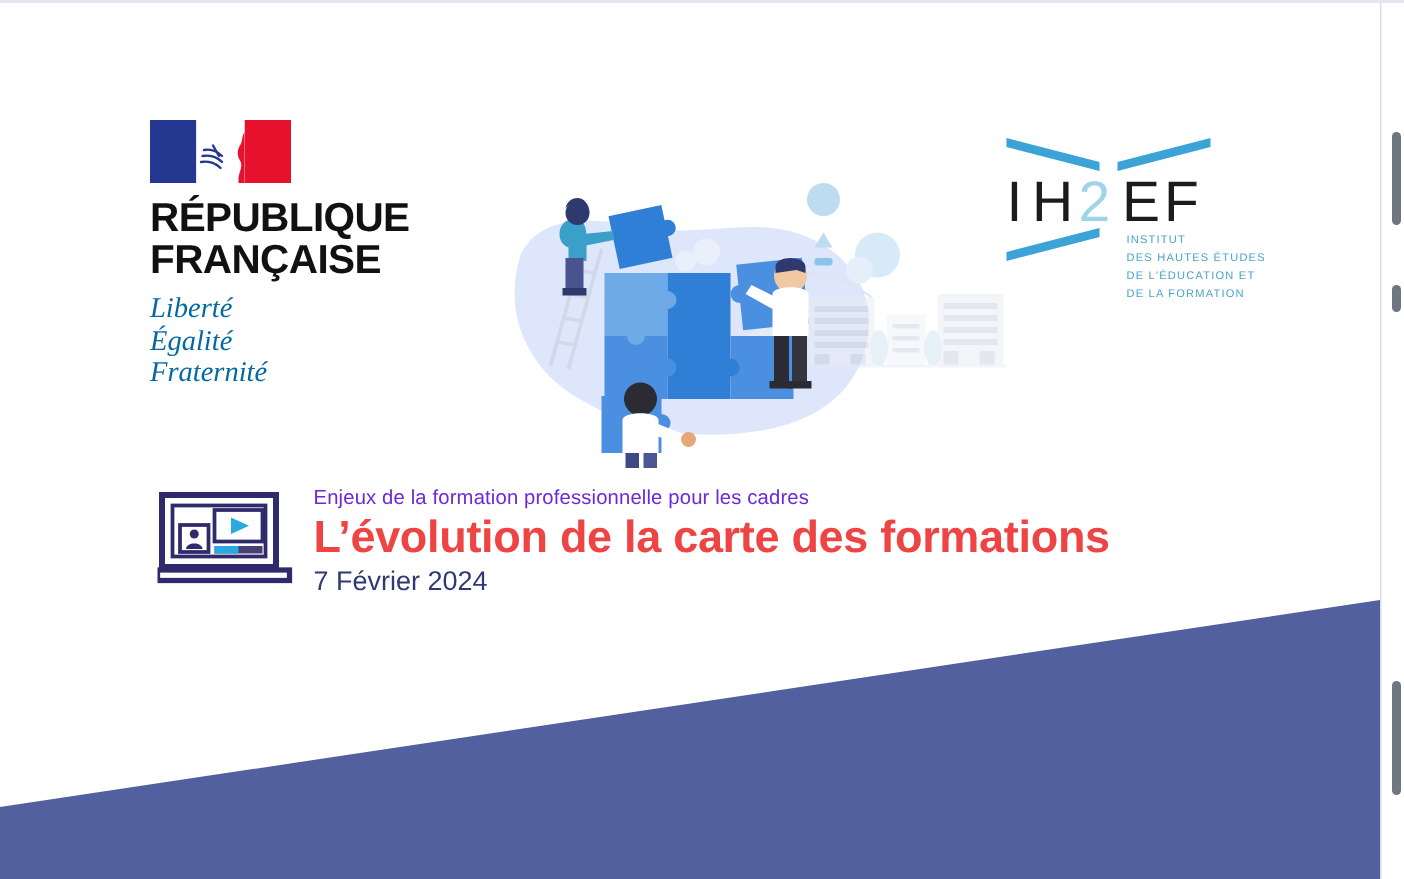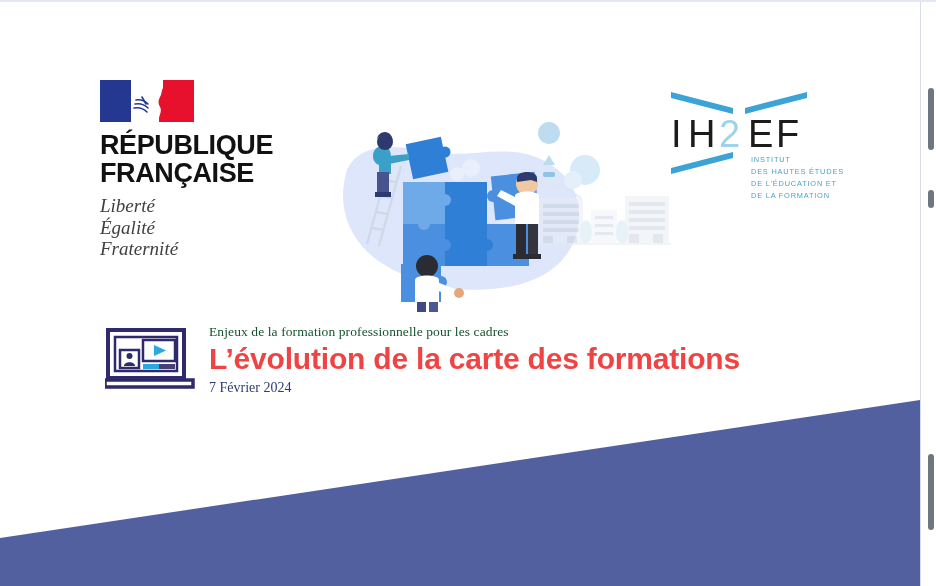--- a/index.html
+++ b/index.html
@@ -71,21 +71,21 @@
     letter-spacing: -0.4px;
     color: #111111;
     white-space: pre-line;
   }
   .rf-motto {
     margin-top: 8px;
     font-family: "Liberation Serif", serif;
     font-style: italic;
     font-size: 19px;
     line-height: 21.5px;
-    color: #404040;
+    color: #0369a1;
     white-space: pre-line;
   }
 
   
   .ihef-block {
     position: absolute;
     left: 655px;
     top: 80px;
     width: 200px;
     height: 125px;
@@ -113,38 +113,38 @@
     width: 92px;
     height: 62px;
     flex: 0 0 auto;
     margin-top: 4px;
   }
   .title-texts {
     margin-left: 12px;
     padding-top: 0px;
   }
   .eyebrow {
-    font-family: Liberation Serif, serif;
+    font-family: Liberation Sans, sans-serif;
     font-size: 13.5px;
-    color: #14532d;
+    color: #6d28d9;
     line-height: 16px;
     letter-spacing: 0.1px;
   }
   .main-title {
     font-family: "Liberation Sans", sans-serif;
     font-weight: bold;
     font-size: 30px;
     line-height: 34px;
     color: #ef4444;
     letter-spacing: -0.2px;
     margin-top: 2px;
   }
   .date-line {
-    font-family: Liberation Serif, serif;
-    font-size: 14px;
+    font-family: Liberation Sans, sans-serif;
+    font-size: 18px;
     color: #2d3a73;
     line-height: 17px;
     margin-top: 3px;
   }
 </style>
 </head>
 <body>
 
 <div id="slide">
 

